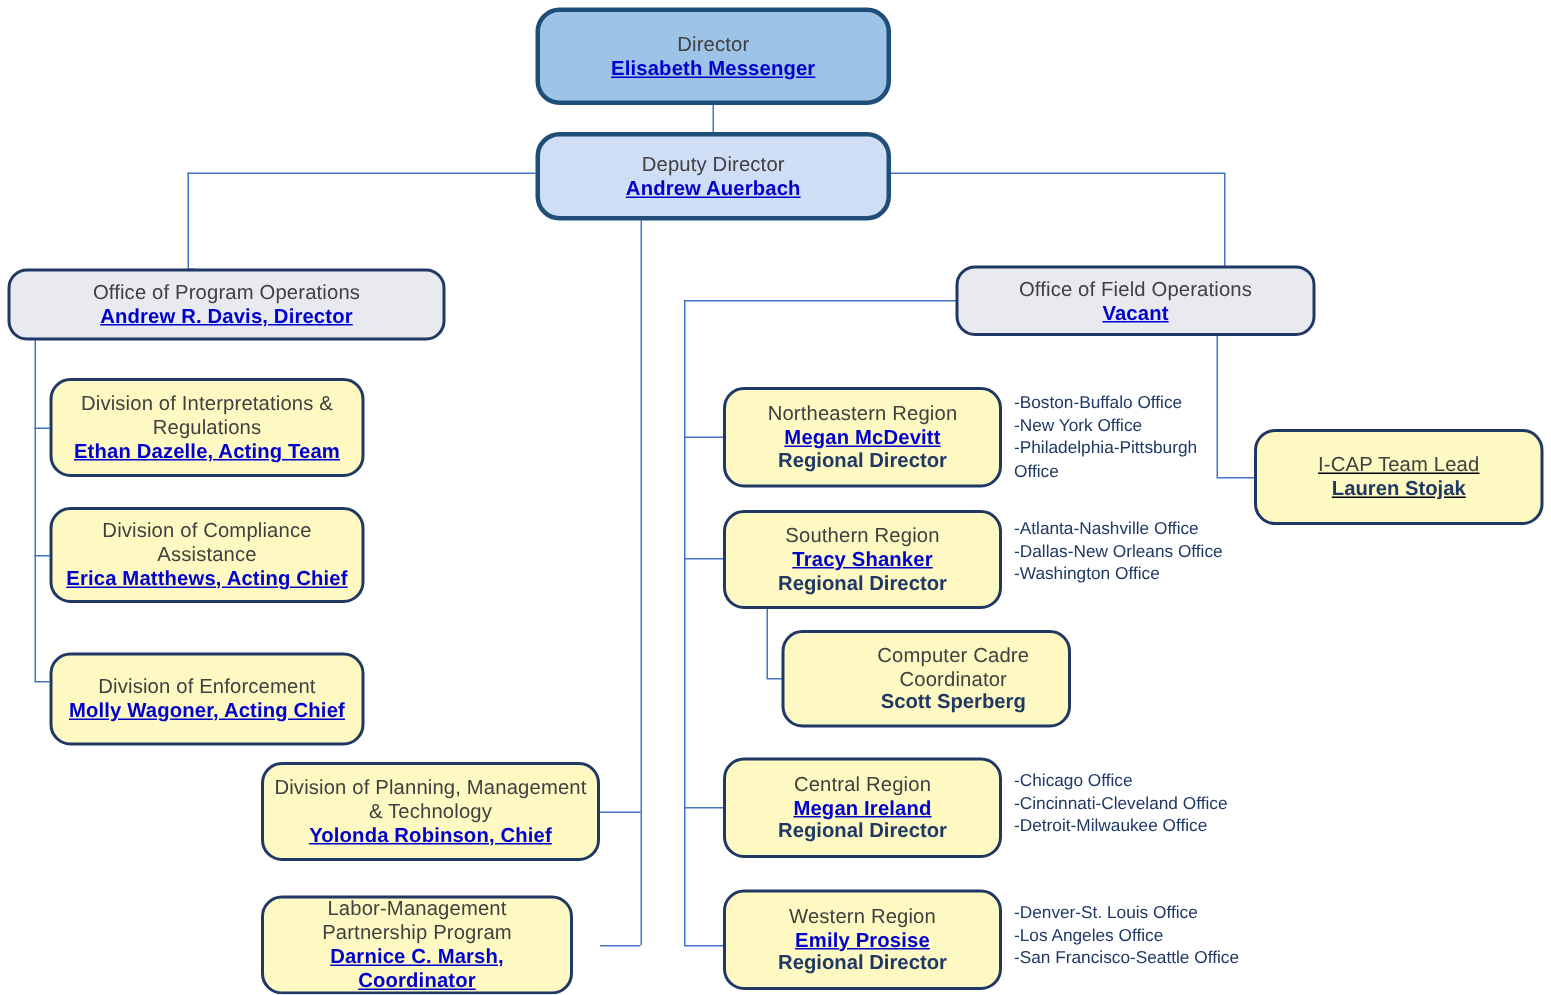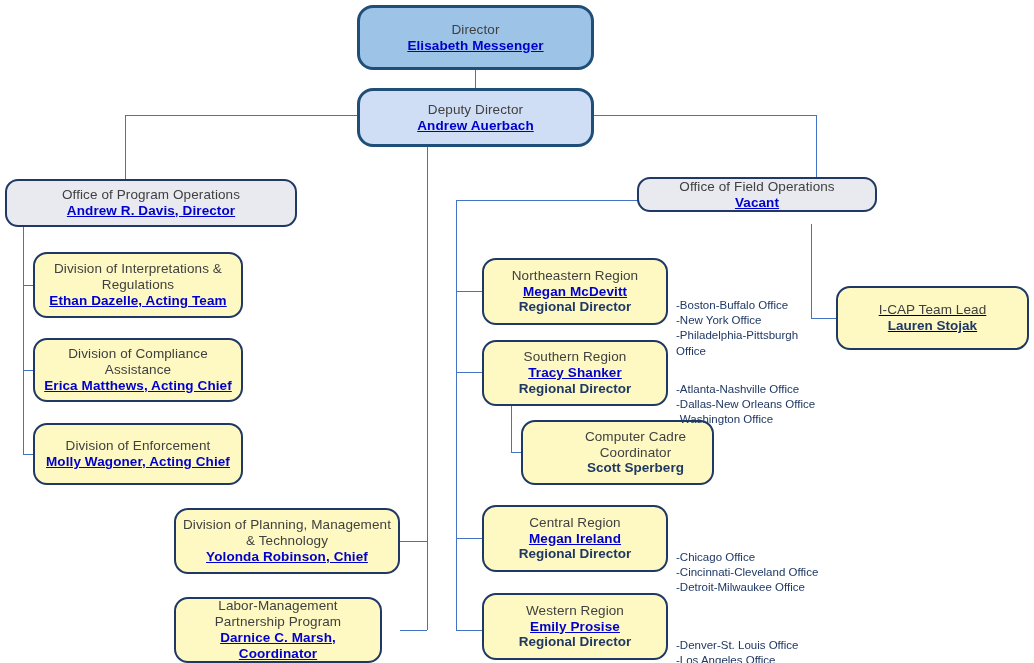--- a/index.html
+++ b/index.html
@@ -87,21 +87,20 @@
   }
 
   
   .office-list {
     position: absolute;
     color: #1F3864;
     font-size: 11.5px;
     line-height: 1.32;
     white-space: pre-line;
     font-family: "Liberation Sans", sans-serif;
-    margin-top: 36px;
   }
 </style>
 </head>
 <body>
 
 <div id="chart-root">
 
   <div class="line v" style="left:475px; top:70px; height:23px;"></div>
 
   <div class="line h" style="left:125px; top:115px; width:232px;"></div>
@@ -141,36 +140,36 @@
   <div class="node deputy" style="left:357px; top:88px; width:237px; height:59px;">
     <span class="title">Deputy Director</span>
     <span class="person">Andrew Auerbach</span>
   </div>
 
   <div class="node office" style="left:5px; top:179px; width:292px; height:48px;">
     <span class="title">Office of  Program Operations</span>
     <span class="person">Andrew R. Davis, Director</span>
   </div>
 
-  <div class="node office" style="left:637px; top:177px; width:240px; height:35px;">
+  <div class="node office" style="left:637px; top:177px; width:240px; height:47px;">
     <span class="title">Office of Field Operations</span>
     <span class="person">Vacant</span>
   </div>
 
   <div class="node" style="left:33px; top:252px; width:210px; height:66px;">
     <span class="title">Division of  Interpretations  &amp; Regulations</span>
     <span class="person">Ethan Dazelle, Acting Team</span>
   </div>
 
   <div class="node" style="left:33px; top:338px; width:210px; height:64px;">
     <span class="title">Division of Compliance Assistance</span>
     <span class="person">Erica Matthews, Acting Chief</span>
   </div>
 
-  <div class="node" style="left:33px; top:423px; width:210px; height:62px;">
+  <div class="node" style="left:33px; top:435px; width:210px; height:62px;">
     <span class="title">Division of  Enforcement</span>
     <span class="person">Molly Wagoner, Acting Chief</span>
   </div>
 
   <div class="node" style="left:174px; top:508px; width:226px; height:66px;">
     <span class="title">Division of  Planning, Management &amp; Technology</span>
     <span class="person">Yolonda Robinson, Chief</span>
   </div>
 
   <div class="node" style="left:174px; top:597px; width:208px; height:66px;">

